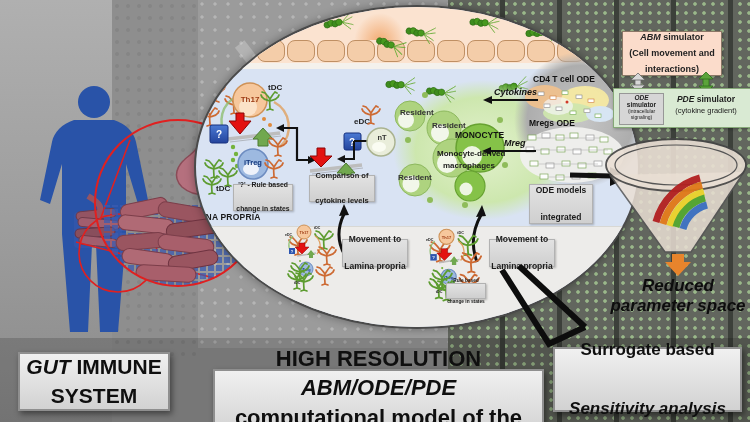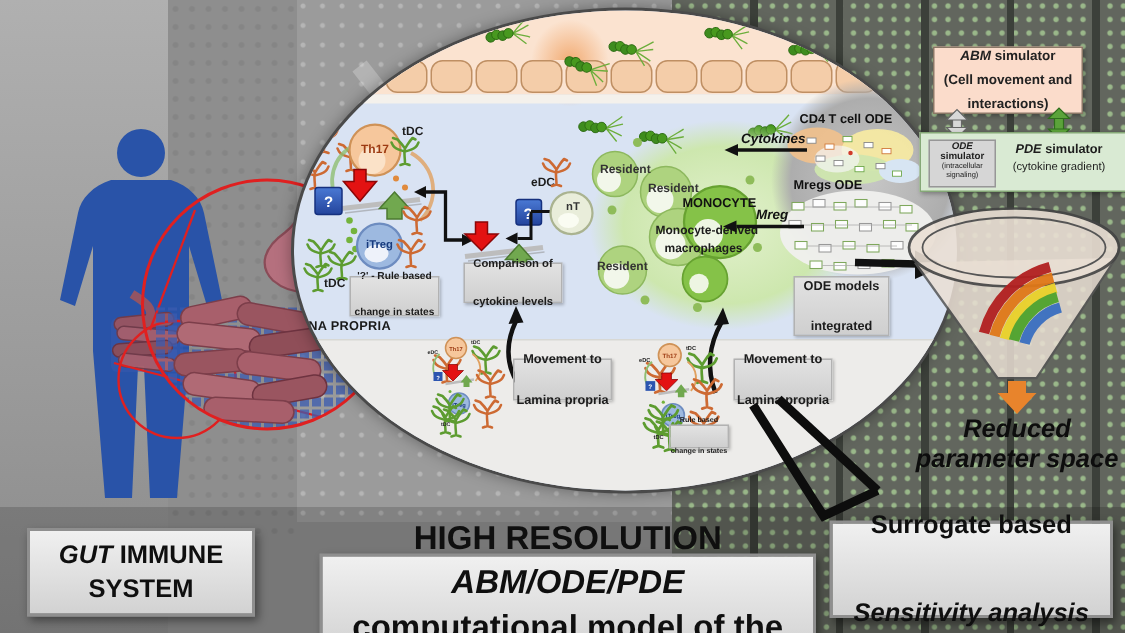--- a/index.html
+++ b/index.html
@@ -67,21 +67,21 @@
     color:#1d1d1d;font-size:8.5px;font-weight:bold;line-height:1.3;}
   .tiny{font-size:5px;font-weight:normal;}
 
   
   #funnel-caption{left:606px;top:276px;width:144px;text-align:center;
     font-size:17px;font-weight:bold;font-style:italic;color:#0d0d0d;}
   .footer-box{background:linear-gradient(180deg,#f0f0f0,#d2d2d2);
     border:2px solid #8f8f8f;box-shadow:2px 3px 6px rgba(0,0,0,.45);
     color:#0f0f0f;font-weight:bold;text-align:center;display:flex;
     flex-direction:column;justify-content:center;line-height:1.35;}
-  #fbox1{left:18px;top:352px;width:152px;height:59px;font-size:17px;}
+  #fbox1{left:18px;top:352px;width:152px;height:59px;font-size:21px;}
   #fbox2{left:213px;top:347px;width:331px;height:68px;font-size:22px;margin-top:22px;}
   #fbox3{left:553px;top:347px;width:189px;height:65px;font-size:17px;gap:36px;}
   .it{font-style:italic;}
 </style>
 </head>
 <body>
 
 <div id="stage">
 
   <div class="abs bg-leftwall"></div>

